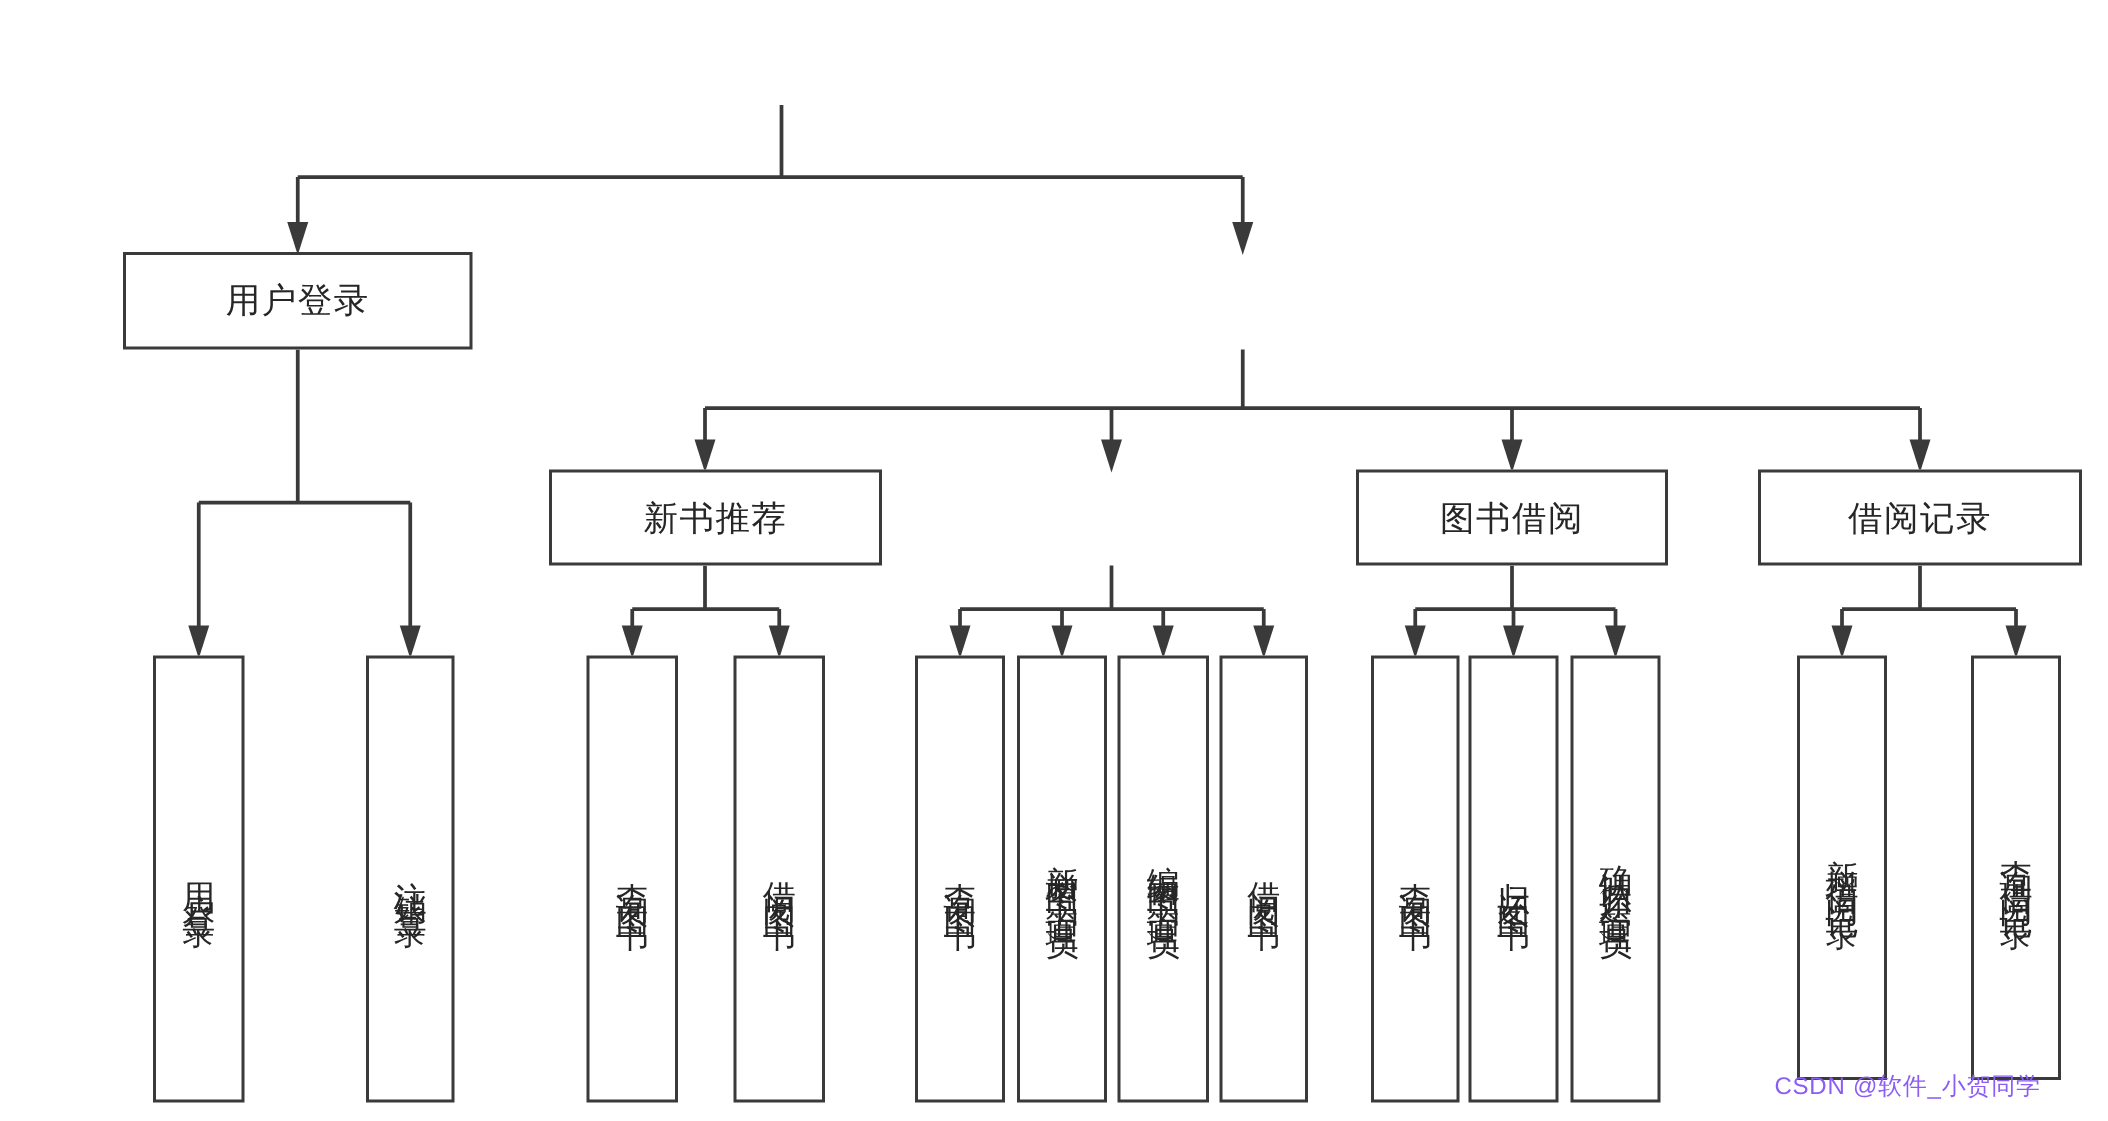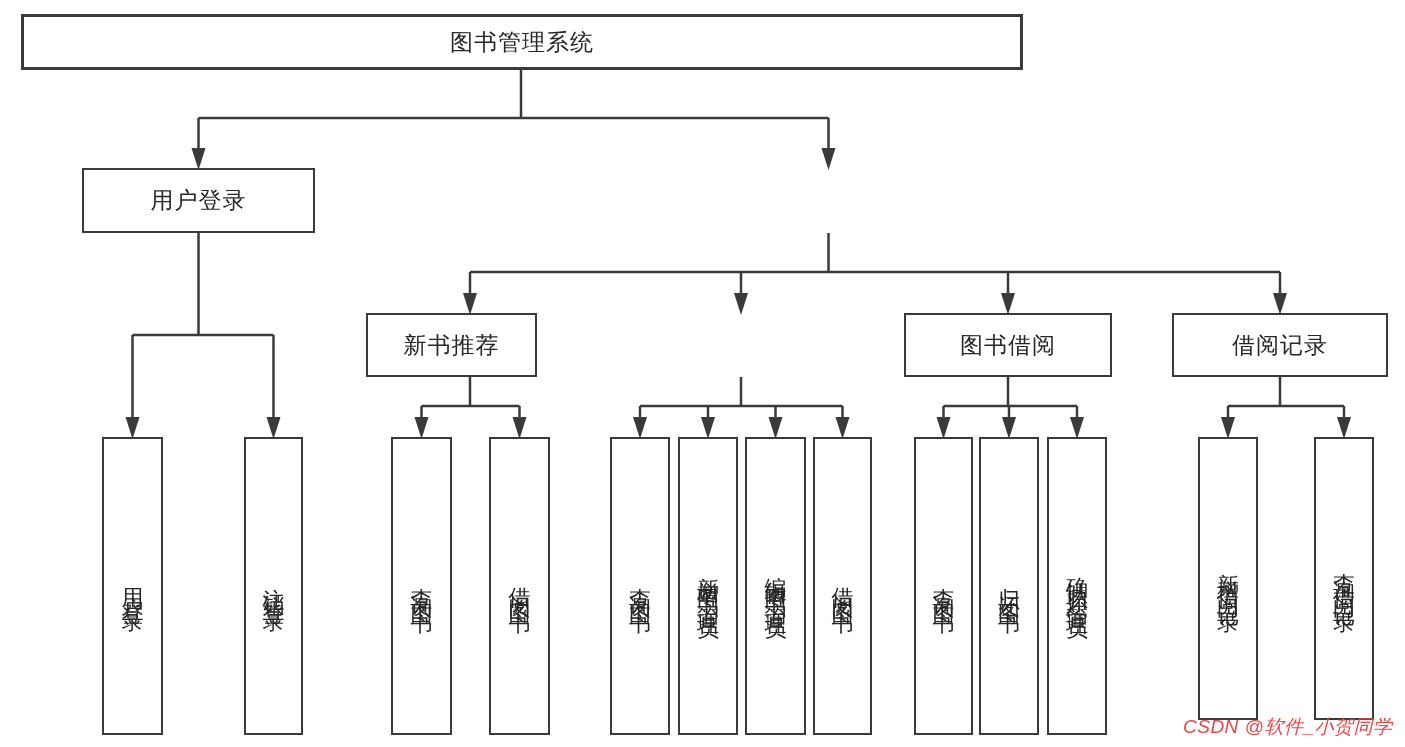--- a/index.html
+++ b/index.html
@@ -45,26 +45,25 @@
     letter-spacing: 8px;
     line-height: 1;
   }
   .node.v.dense {
     letter-spacing: 6px;
   }
   .watermark {
     position: absolute;
     left: 1183px;
     top: 714px;
-    font-size: 19px;
+    font-size: 16px;
     letter-spacing: 0.5px;
-    color: #ef4444;
+    color: #8b5cf6;
     z-index: 5;
     white-space: nowrap;
-    font-style: italic;
   }
 </style>
 </head>
 <body>
 
 <div class="canvas">
 
   <svg class="connectors" width="1405" height="747" viewBox="0 0 1405 747">
       <line x1="521" y1="70" x2="521" y2="118" stroke="#3a3a3a" stroke-width="2.5"></line>
       <line x1="198.5" y1="118" x2="828.5" y2="118" stroke="#3a3a3a" stroke-width="2.5"></line>
@@ -113,25 +112,24 @@
       <line x1="1009" y1="406" x2="1009" y2="421" stroke="#3a3a3a" stroke-width="2.5"></line>
       <polygon points="1009,439 1002,417 1016,417" fill="#3a3a3a"></polygon>
       <line x1="1077" y1="406" x2="1077" y2="421" stroke="#3a3a3a" stroke-width="2.5"></line>
       <polygon points="1077,439 1070,417 1084,417" fill="#3a3a3a"></polygon>
       <line x1="1228" y1="406" x2="1228" y2="421" stroke="#3a3a3a" stroke-width="2.5"></line>
       <polygon points="1228,439 1221,417 1235,417" fill="#3a3a3a"></polygon>
       <line x1="1344" y1="406" x2="1344" y2="421" stroke="#3a3a3a" stroke-width="2.5"></line>
       <polygon points="1344,439 1337,417 1351,417" fill="#3a3a3a"></polygon>
     </svg>
 
-  <div class="node h" style="left:21px; top:14px; width:1002px; height:56px; border-width:3px;">图书管理系统</div>
 
   <div class="node h" style="left:82px; top:168px; width:233px; height:65px;">用户登录</div>
 
-  <div class="node h" style="left:366px; top:313px; width:171px; height:64px;">新书推荐</div>
+  <div class="node h" style="left:366px; top:313px; width:222px; height:64px;">新书推荐</div>
   <div class="node h" style="left:904px; top:313px; width:208px; height:64px;">图书借阅</div>
   <div class="node h" style="left:1172px; top:313px; width:216px; height:64px;">借阅记录</div>
 
   <div class="node v" style="left:102px; top:437px; width:61px; height:298px;">用户登录</div>
   <div class="node v" style="left:244px; top:437px; width:59px; height:298px;">注销登录</div>
 
   <div class="node v" style="left:391px; top:437px; width:61px; height:298px;">查询图书</div>
   <div class="node v" style="left:489px; top:437px; width:61px; height:298px;">借阅图书</div>
 
   <div class="node v" style="left:610px; top:437px; width:60px; height:298px;">查询图书</div>

